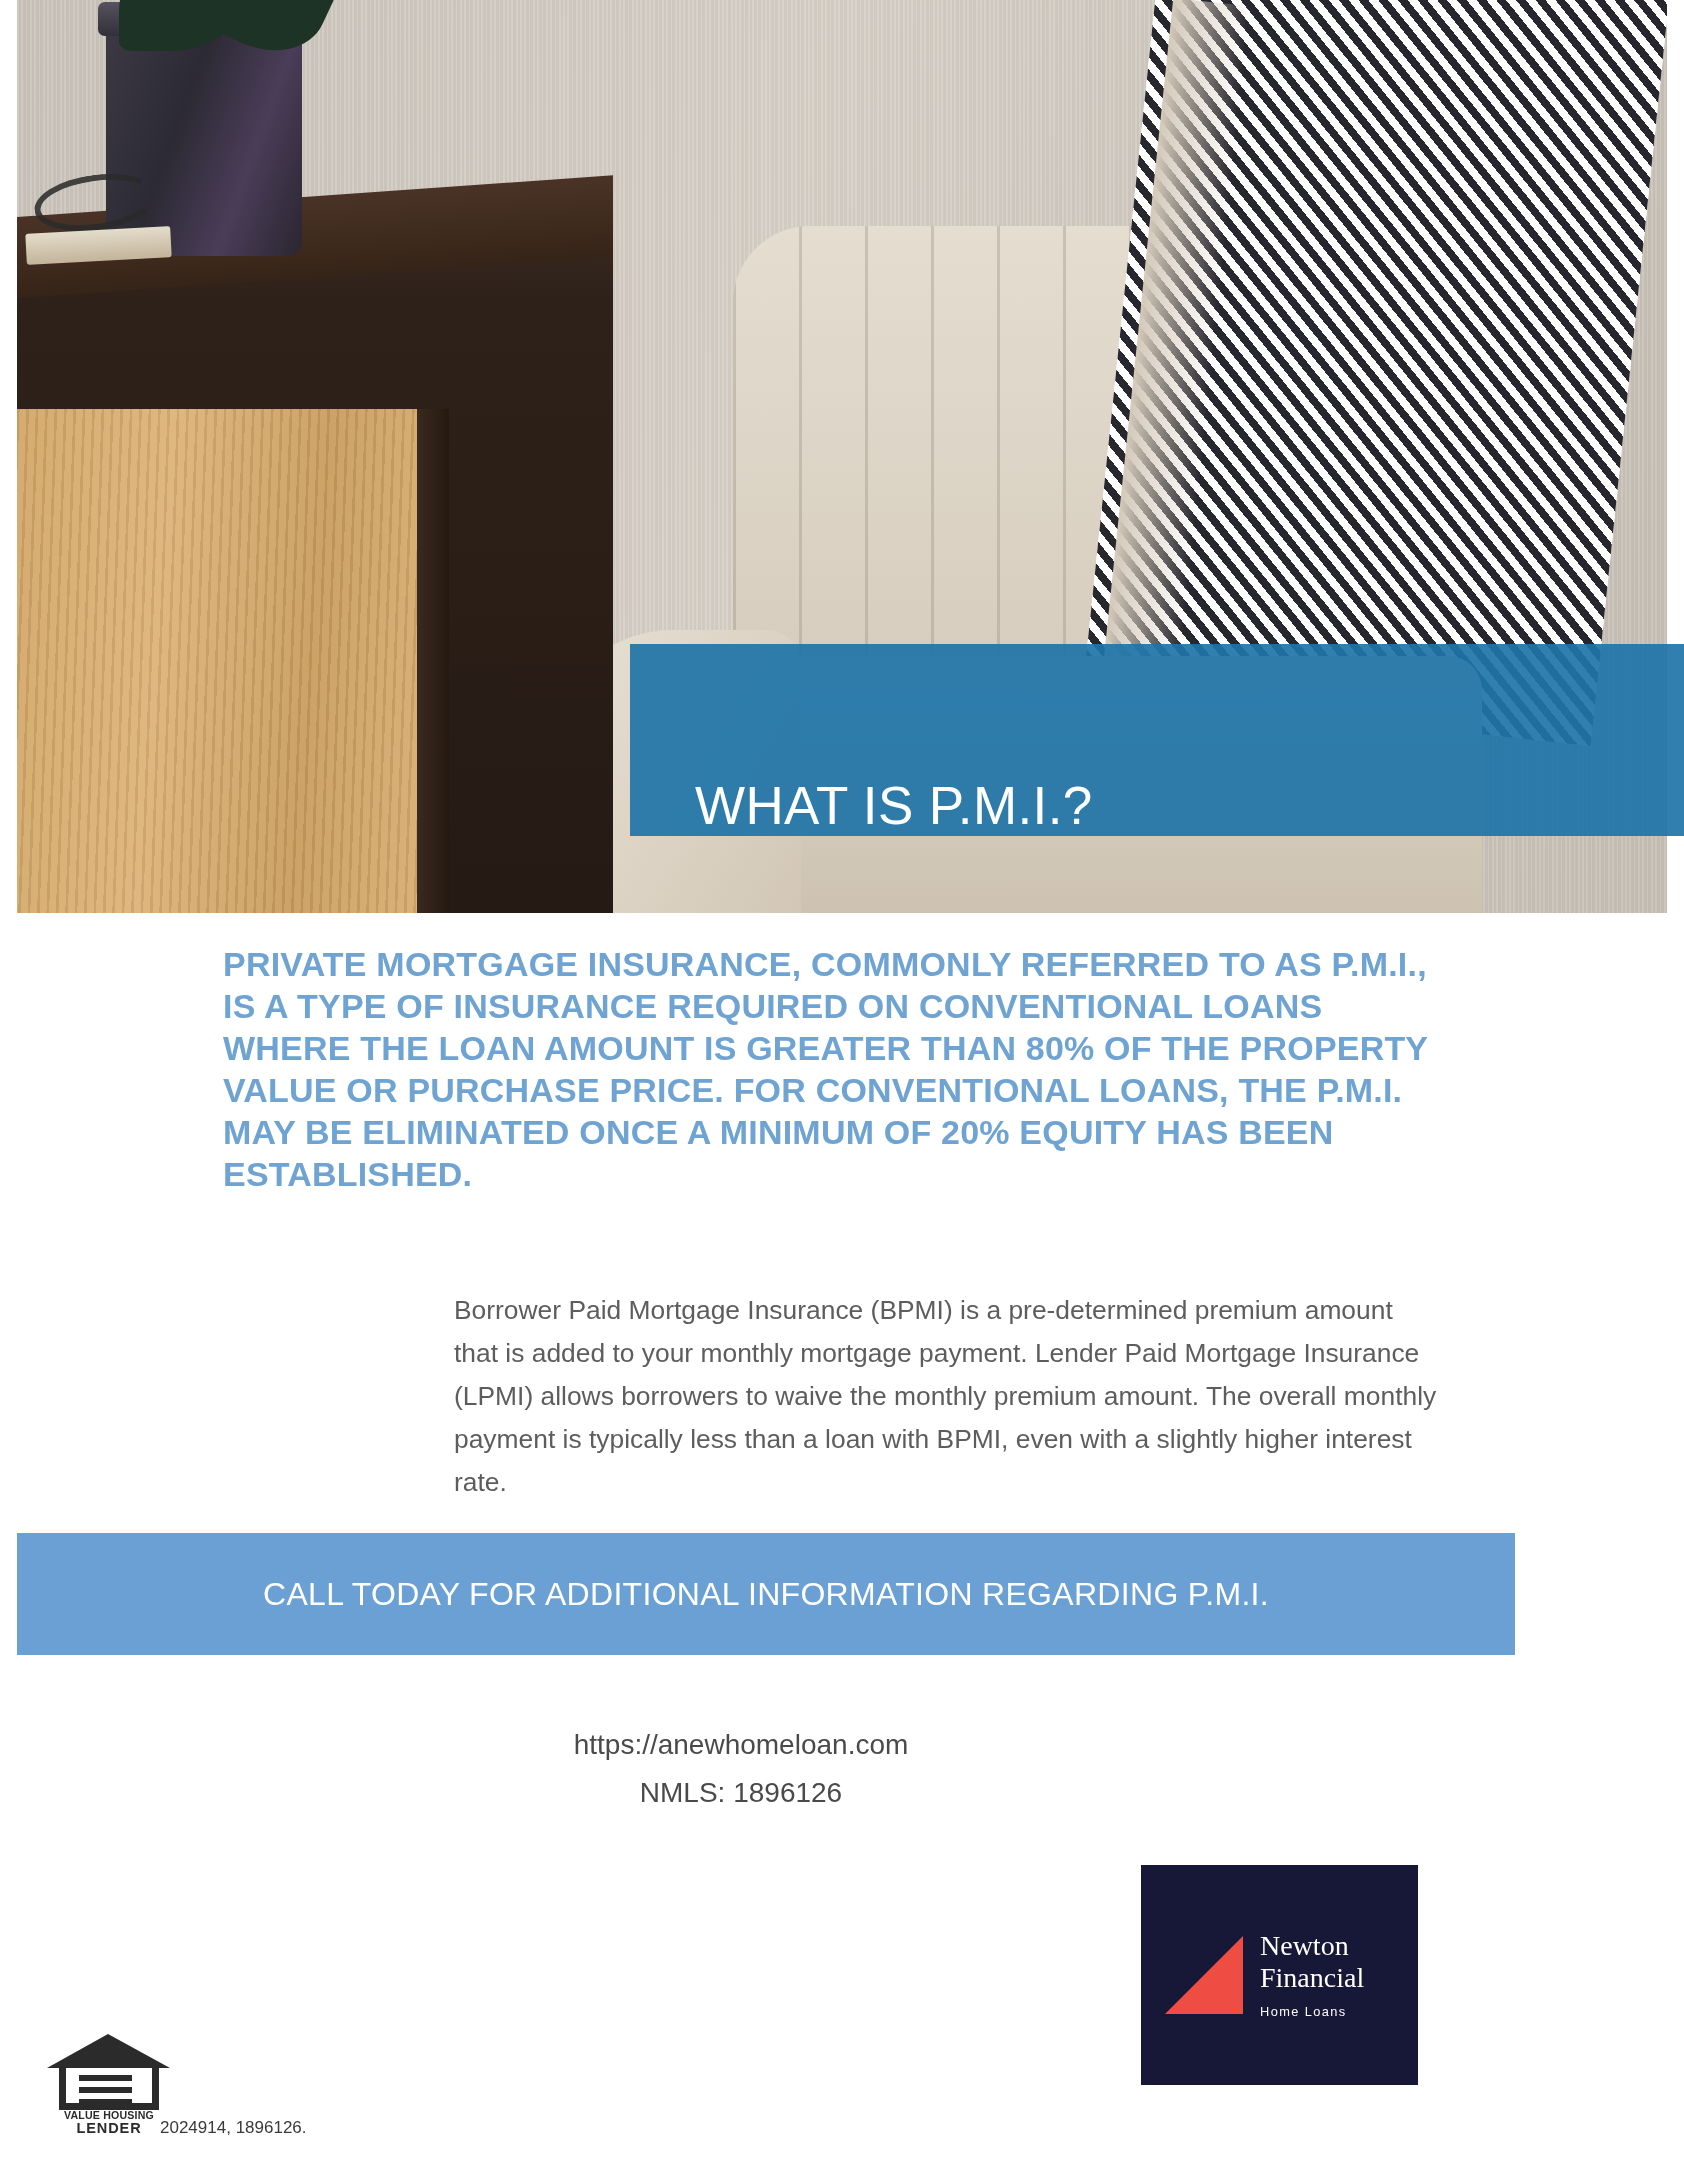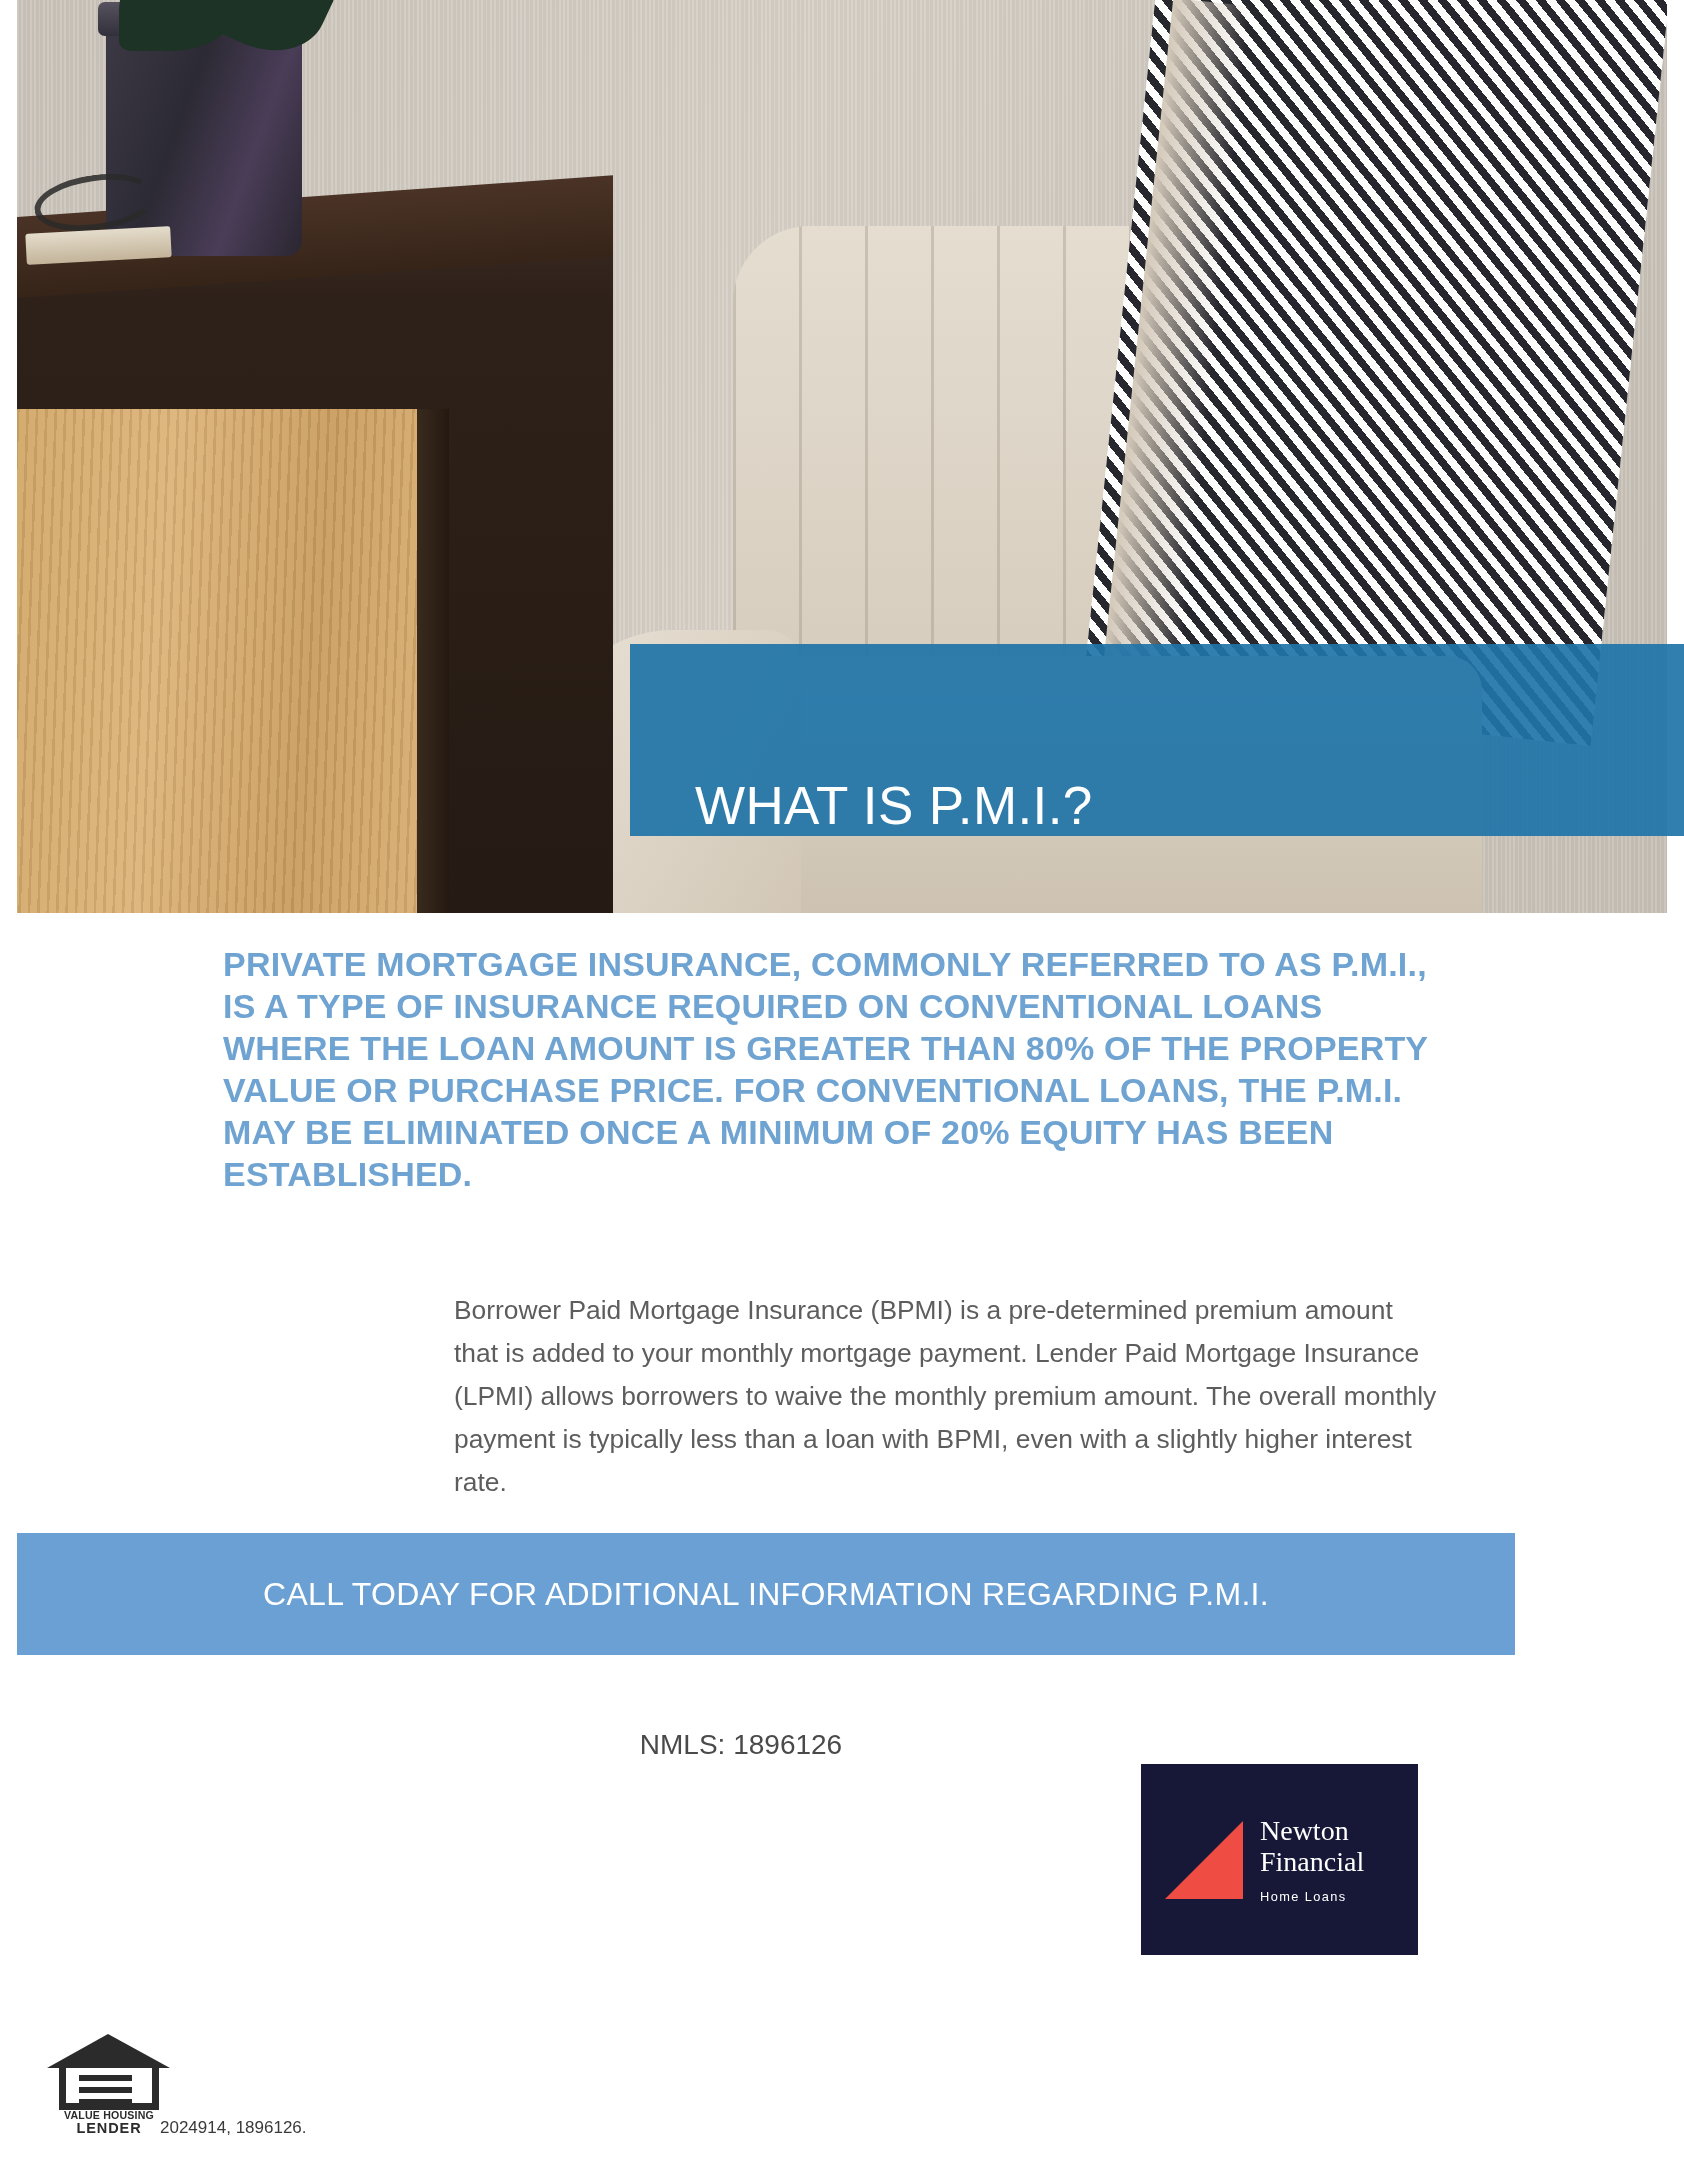--- a/index.html
+++ b/index.html
@@ -256,23 +256,23 @@
     text-align: center;
     color: #4a4a4a;
     font-size: 28px;
     line-height: 48px;
   }
 
   
   .logo {
     position: absolute;
     left: 1141px;
-    top: 1764px;
+    top: 1865px;
     width: 277px;
-    height: 191px;
+    height: 220px;
     background: #171838;
     display: flex;
     align-items: center;
   }
   .logo-mark {
     width: 78px;
     height: 78px;
     margin-left: 24px;
     background: #ef4d43;
     position: relative;
@@ -390,20 +390,21 @@
 
 <div class="headline">PRIVATE MORTGAGE INSURANCE, COMMONLY REFERRED TO AS P.M.I., IS A TYPE OF INSURANCE REQUIRED ON CONVENTIONAL LOANS WHERE THE LOAN AMOUNT IS GREATER THAN 80% OF THE PROPERTY VALUE OR PURCHASE PRICE. FOR CONVENTIONAL LOANS, THE P.M.I. MAY BE ELIMINATED ONCE A MINIMUM OF 20% EQUITY HAS BEEN ESTABLISHED.</div>
 
 <div class="body-copy">Borrower Paid Mortgage Insurance (BPMI) is a pre-determined premium amount that is added to your monthly mortgage payment. Lender Paid Mortgage Insurance (LPMI) allows borrowers to waive the monthly premium amount. The overall monthly payment is typically less than a loan with BPMI, even with a slightly higher interest rate.</div>
 
 <div class="cta-bar">
   <div class="cta-text">CALL TODAY FOR ADDITIONAL INFORMATION REGARDING P.M.I.</div>
 </div>
 
 <div class="contact">
+  <div>https://anewhomeloan.com</div>
   <div>NMLS: 1896126</div>
 </div>
 
 <div class="logo">
   <div class="logo-mark"></div>
   <div class="logo-text">
     <span class="l1">Newton</span>
     <span class="l2">Financial</span>
     <span class="l3">Home Loans</span>
   </div>

